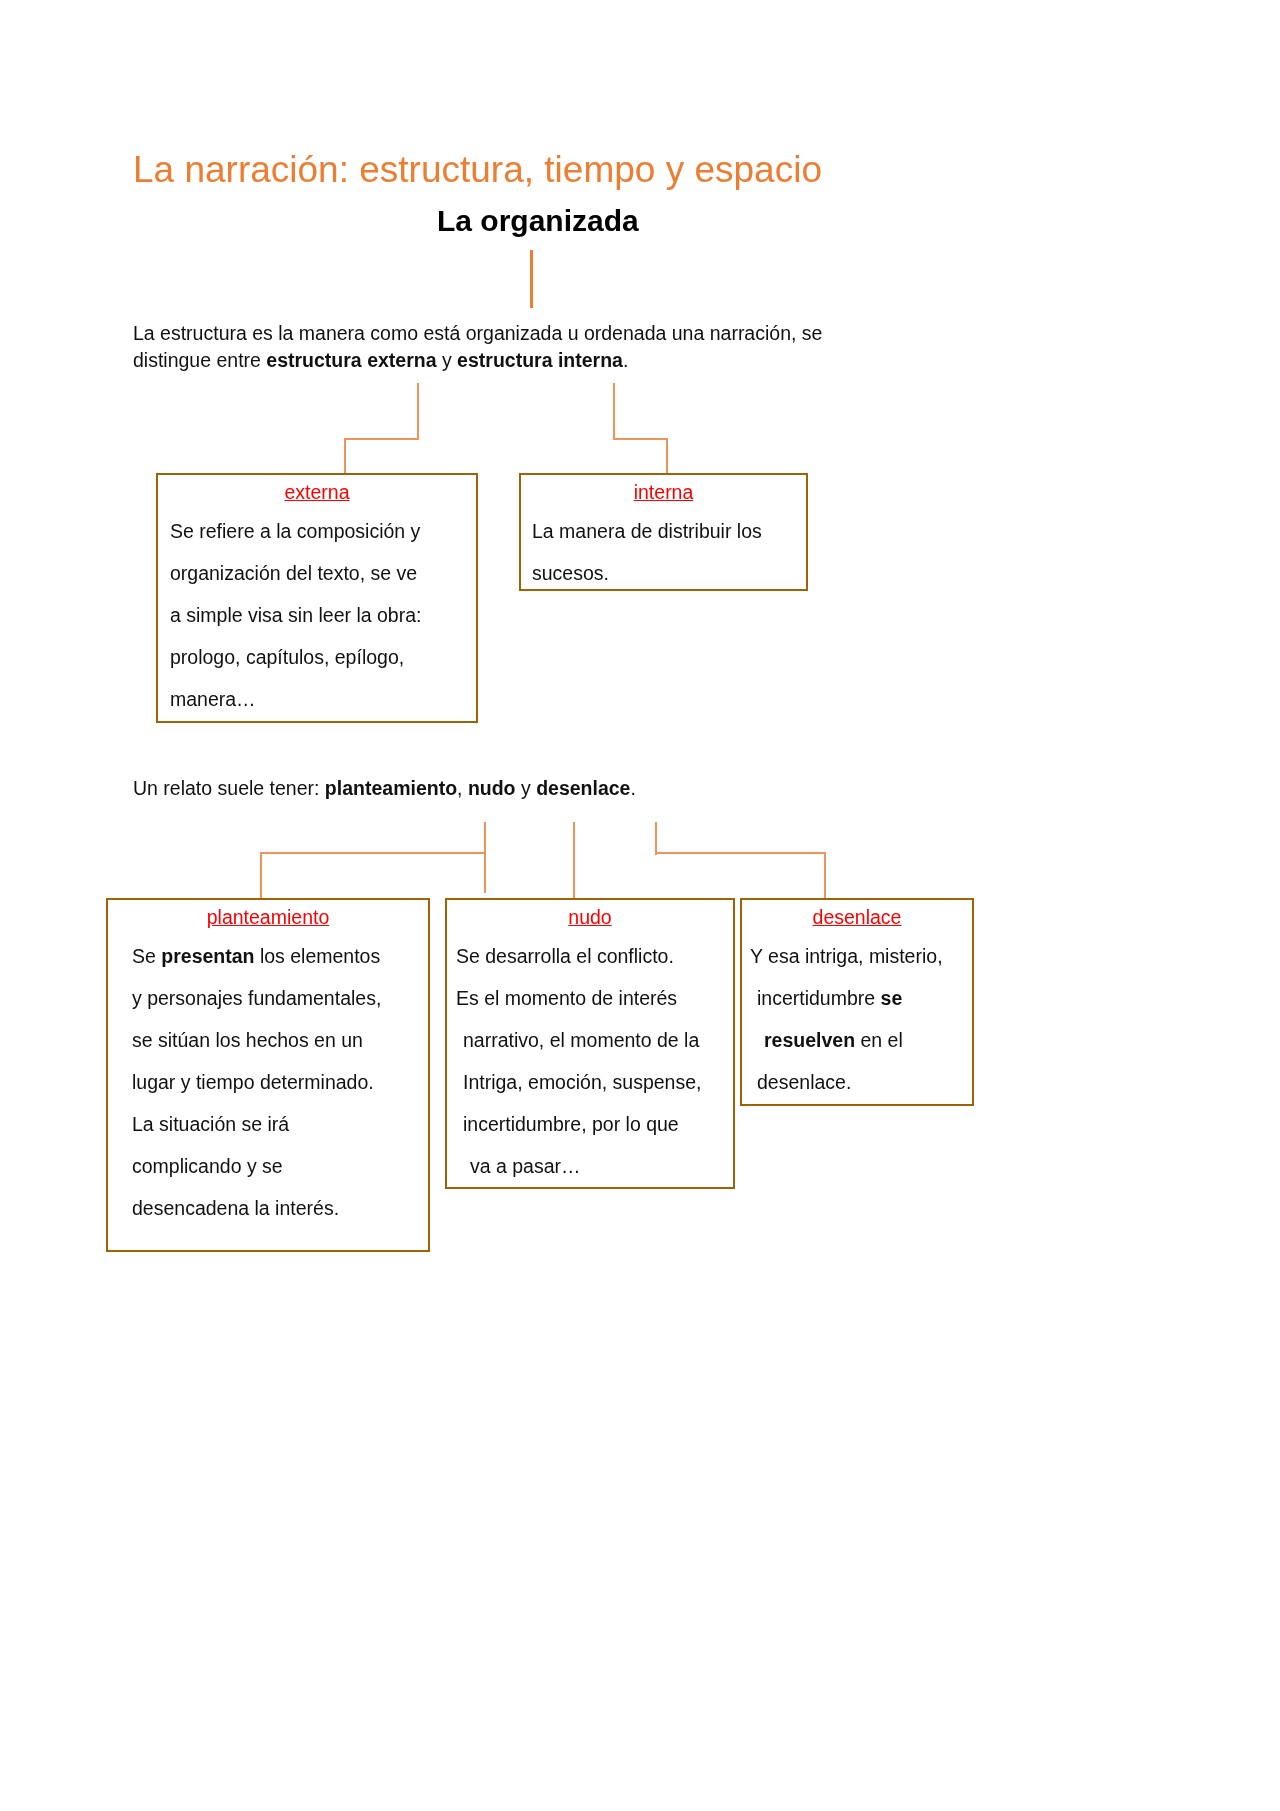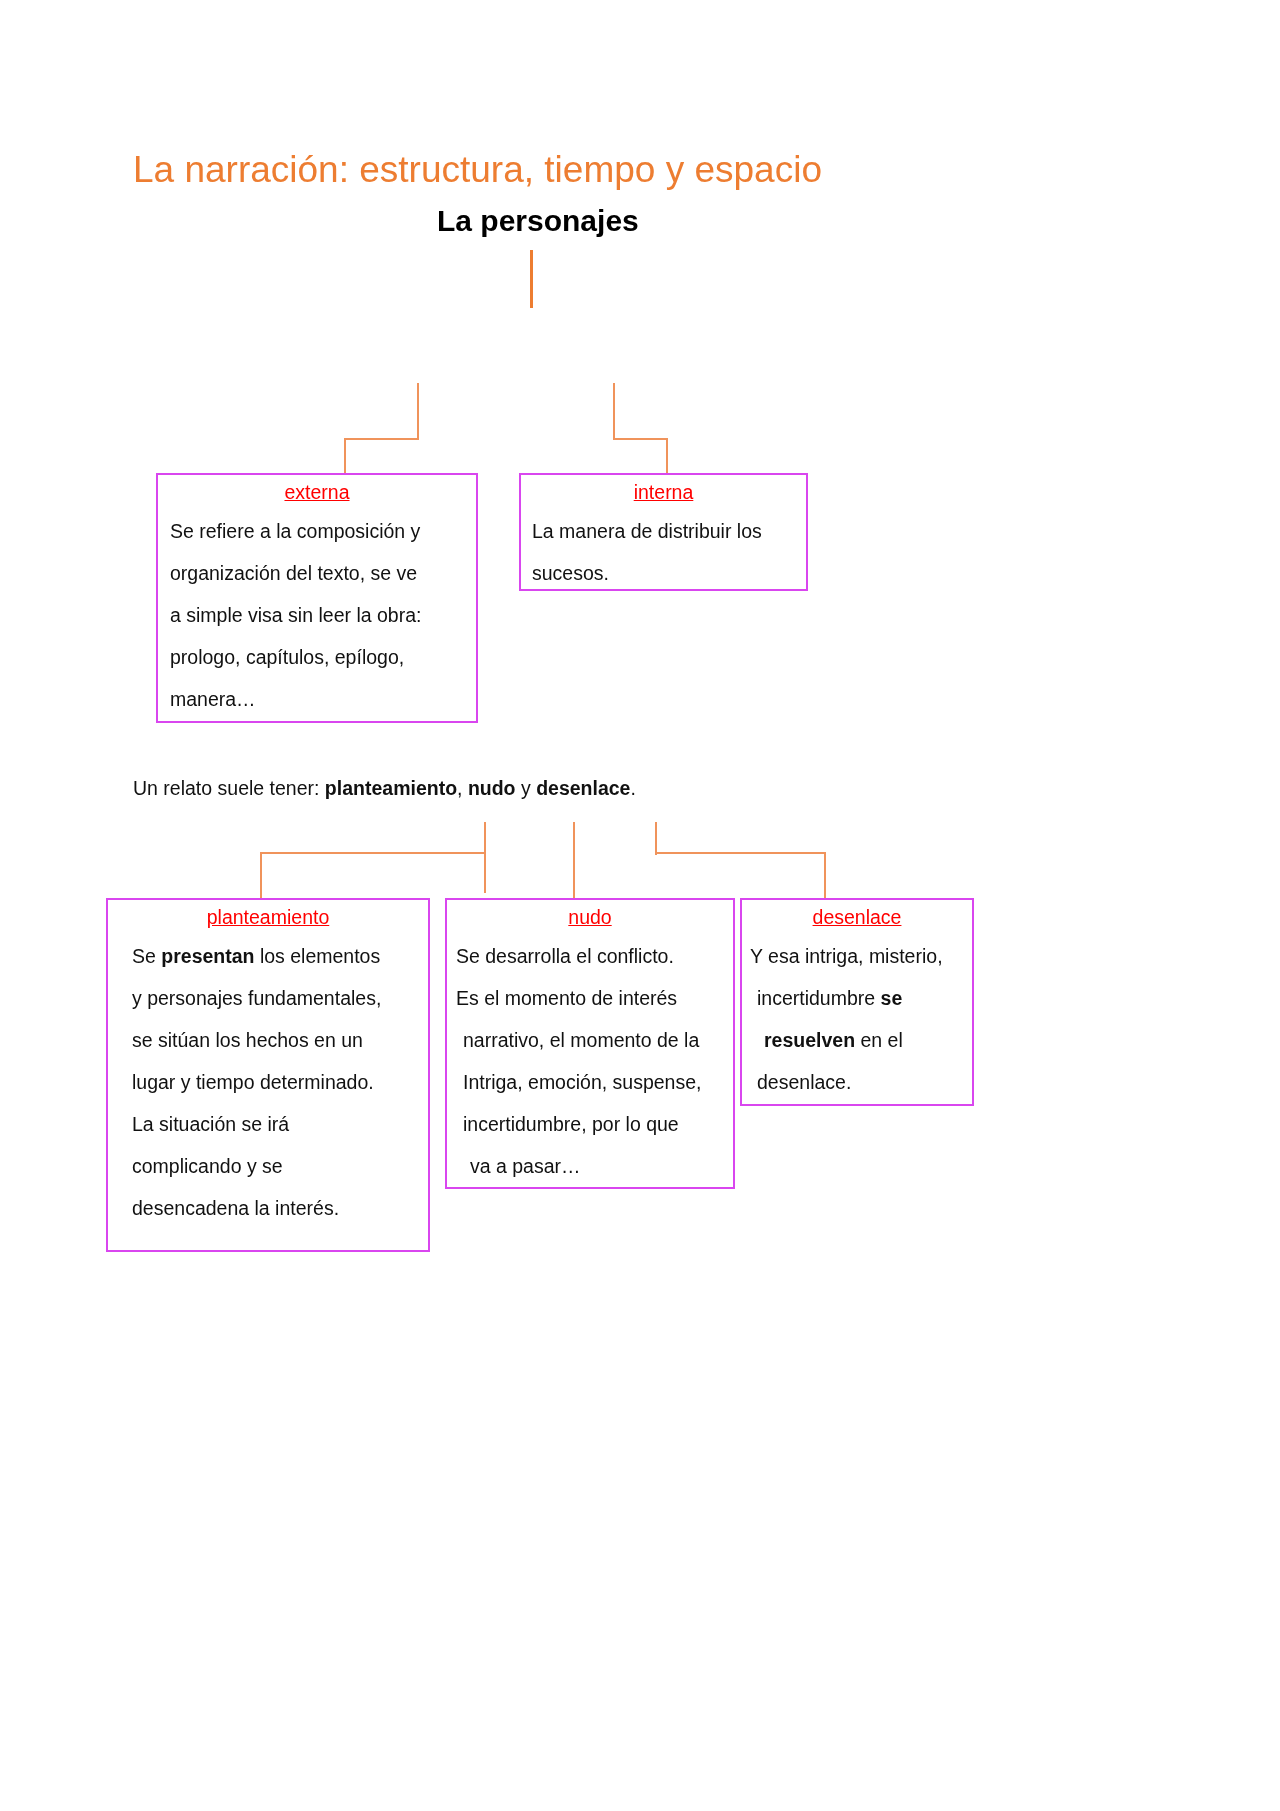--- a/index.html
+++ b/index.html
@@ -72,21 +72,21 @@
     position: absolute;
     background: #ED7D31;
   }
   .conn-v { width: 2px; }
   .conn-h { height: 2px; }
   .conn-light { background: #F0935B; }
 
   
   .box {
     position: absolute;
-    border: 2px solid #d946ef;
+    border: 2px solid #a16207;
     box-sizing: border-box;
     background: #ffffff;
     padding: 0;
   }
   .box-title {
     color: #FF0000;
     text-decoration: underline;
     font-size: 19.5px;
     display: block;
     text-align: center;
@@ -174,24 +174,28 @@
   .line.indent1 { padding-left: 7px; }
   .line.indent2 { padding-left: 14px; }
 </style>
 </head>
 <body>
 
 <div class="page">
 
   <div class="doc-title">La narración: estructura, tiempo y espacio</div>
 
-  <div class="doc-subtitle">La personajes</div>
+  <div class="doc-subtitle">La organizada</div>
 
   <div class="conn conn-v" style="left:530px; top:250px; width:3px; height:58px;"></div>
 
+  <div class="para" id="intro-paragraph">
+    <span class="line">La estructura es la manera como está organizada u ordenada una narración, se</span>
+    <span class="line"><span>distingue entre </span><b>estructura externa</b><span> y </span><b>estructura interna</b><span>.</span></span>
+  </div>
 
   <div class="conn conn-v conn-light" style="left:417px; top:383px; height:57px;"></div>
   <div class="conn conn-h conn-light" style="left:344px; top:438px; width:75px;"></div>
   <div class="conn conn-v conn-light" style="left:344px; top:438px; height:37px;"></div>
 
   <div class="conn conn-v conn-light" style="left:613px; top:383px; height:57px;"></div>
   <div class="conn conn-h conn-light" style="left:613px; top:438px; width:55px;"></div>
   <div class="conn conn-v conn-light" style="left:666px; top:438px; height:37px;"></div>
 
   <div class="box" id="box-externa">

